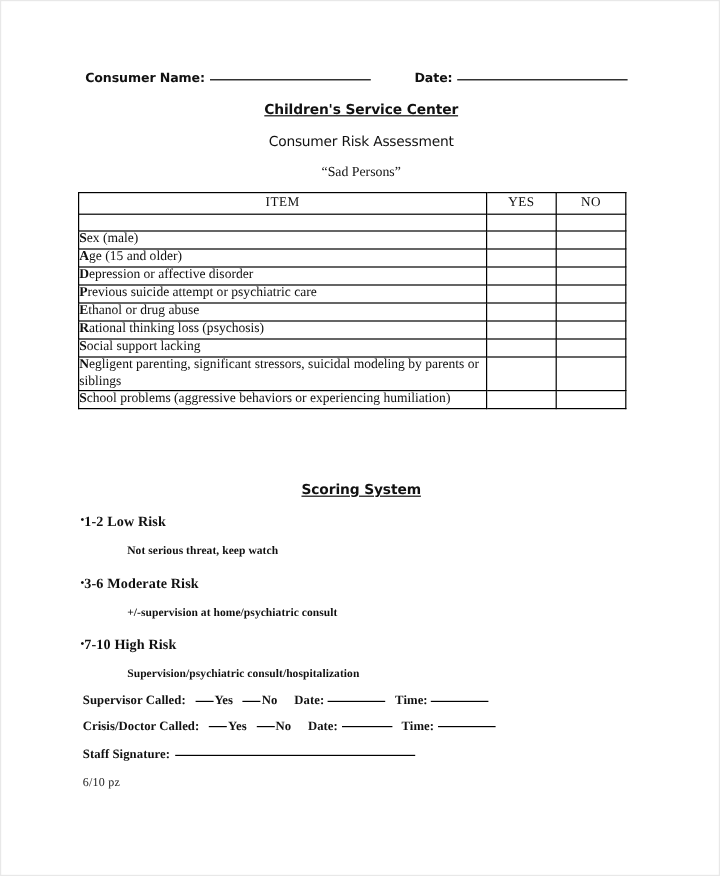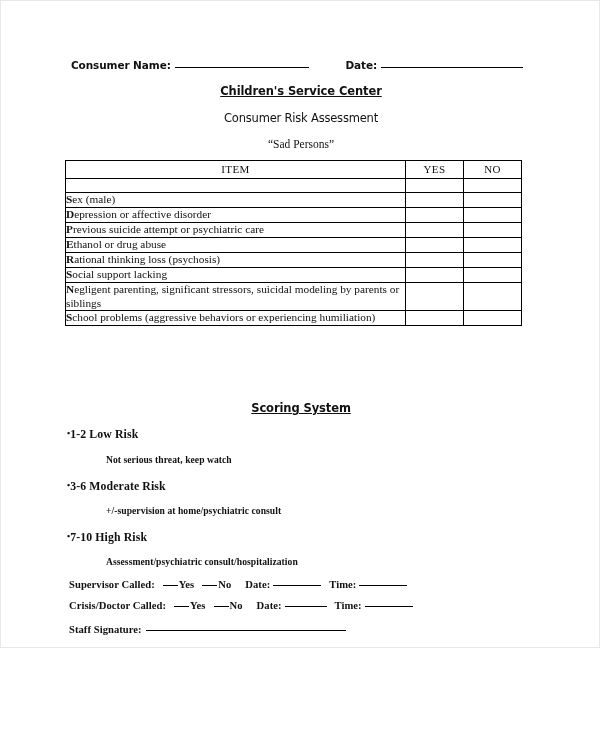--- a/index.html
+++ b/index.html
@@ -3,21 +3,21 @@
 <meta charset="utf-8">
 <style>
   html, body {
     margin: 0;
     padding: 0;
     background: #ffffff;
   }
   .page {
     position: relative;
     width: 600px;
-    height: 648px;
+    height: 730px;
     background: #ffffff;
     border: 1px solid #e8e8e8;
     box-sizing: border-box;
     overflow: hidden;
     font-family: "Liberation Serif", serif;
     color: #111111;
   }
 
   
   .name-date-row {
@@ -238,20 +238,25 @@
         <td></td>
         <td></td>
       </tr>
 
       <tr class="item-row">
         <td class="item-cell"><span class="lead">S</span><span>ex (male)</span></td>
         <td></td>
         <td></td>
       </tr>
       <tr class="item-row">
+        <td class="item-cell"><span class="lead">A</span><span>ge (15 and older)</span></td>
+        <td></td>
+        <td></td>
+      </tr>
+      <tr class="item-row">
         <td class="item-cell"><span class="lead">D</span><span>epression or affective disorder</span></td>
         <td></td>
         <td></td>
       </tr>
       <tr class="item-row">
         <td class="item-cell"><span class="lead">P</span><span>revious suicide attempt or psychiatric care</span></td>
         <td></td>
         <td></td>
       </tr>
       <tr class="item-row">
@@ -284,21 +289,21 @@
 
   <div class="scoring-heading">Scoring System</div>
 
   <div class="risk-level lvl1"><span class="bullet">•</span><span>1-2 Low Risk</span></div>
   <div class="risk-desc dsc1">Not serious threat, keep watch</div>
 
   <div class="risk-level lvl2"><span class="bullet">•</span><span>3-6 Moderate Risk</span></div>
   <div class="risk-desc dsc2">+/-supervision at home/psychiatric consult</div>
 
   <div class="risk-level lvl3"><span class="bullet">•</span><span>7-10 High Risk</span></div>
-  <div class="risk-desc dsc3">Assessment/psychiatric consult/hospitalization</div>
+  <div class="risk-desc dsc3">Supervision/psychiatric consult/hospitalization</div>
 
   <div class="called-line cl1">
     <span>Supervisor Called:</span><span class="sp-sm"></span><span class="blank b-check"></span><span>Yes</span><span class="sp-sm"></span><span class="blank b-check"></span><span>No</span><span class="sp-md"></span><span>Date:</span><span class="blank b-date1"></span><span class="sp-sm"></span><span>Time:</span><span class="blank b-time1"></span>
   </div>
 
   <div class="called-line cl2">
     <span>Crisis/Doctor Called:</span><span class="sp-sm"></span><span class="blank b-check"></span><span>Yes</span><span class="sp-sm"></span><span class="blank b-check"></span><span>No</span><span class="sp-md"></span><span>Date:</span><span class="blank b-date2"></span><span class="sp-sm"></span><span>Time:</span><span class="blank b-time2"></span>
   </div>
 
   <div class="called-line cl3">

